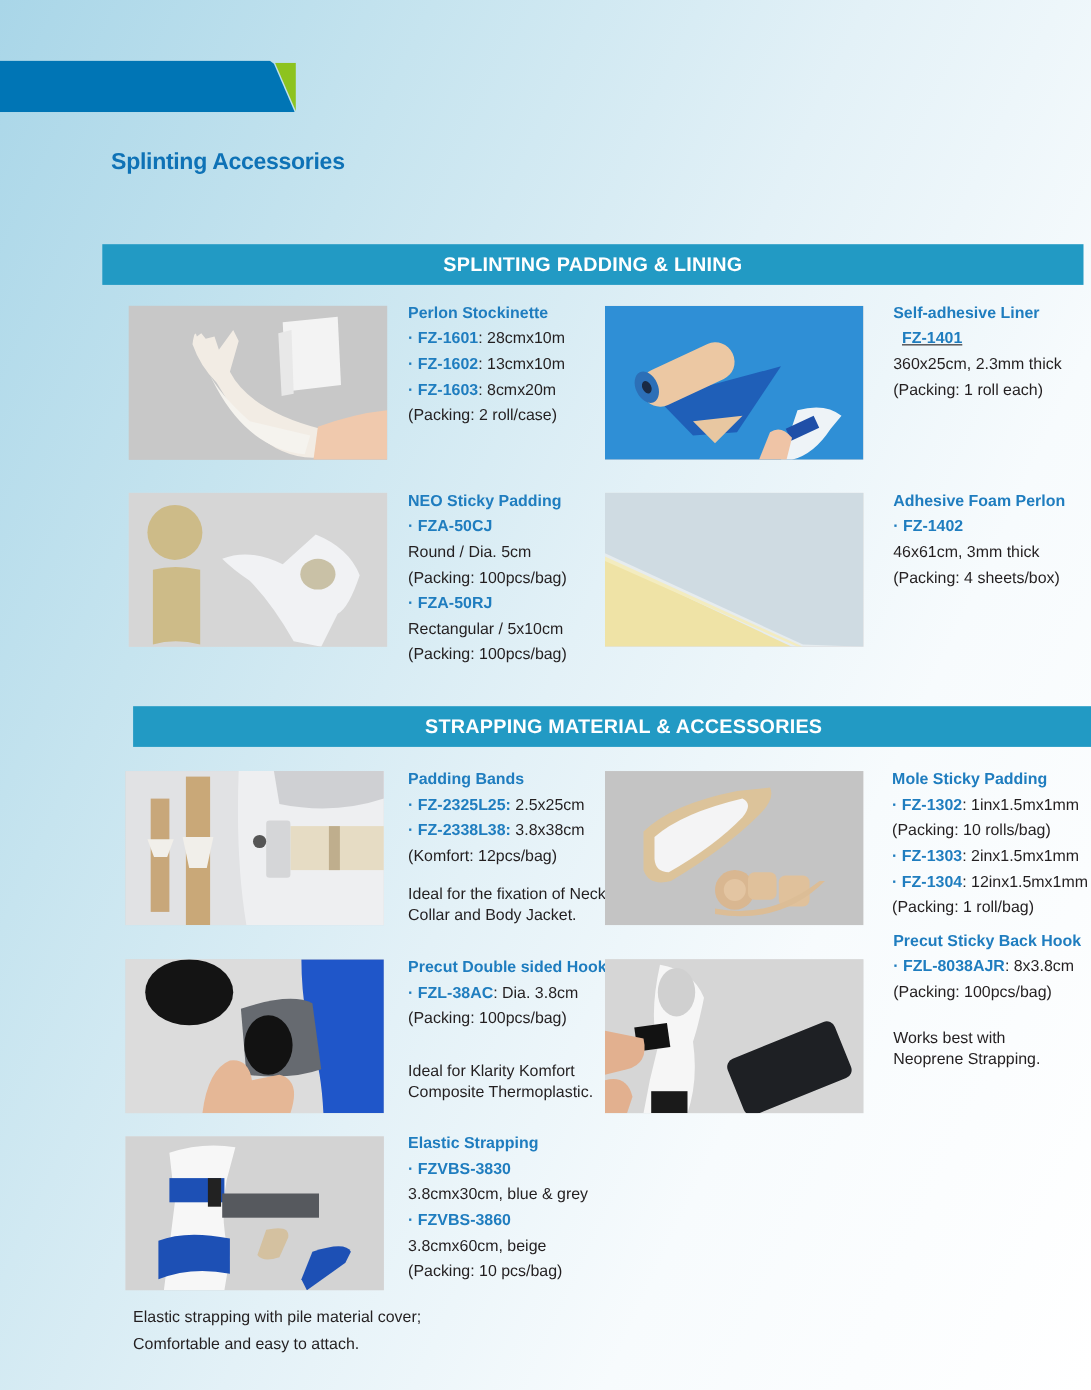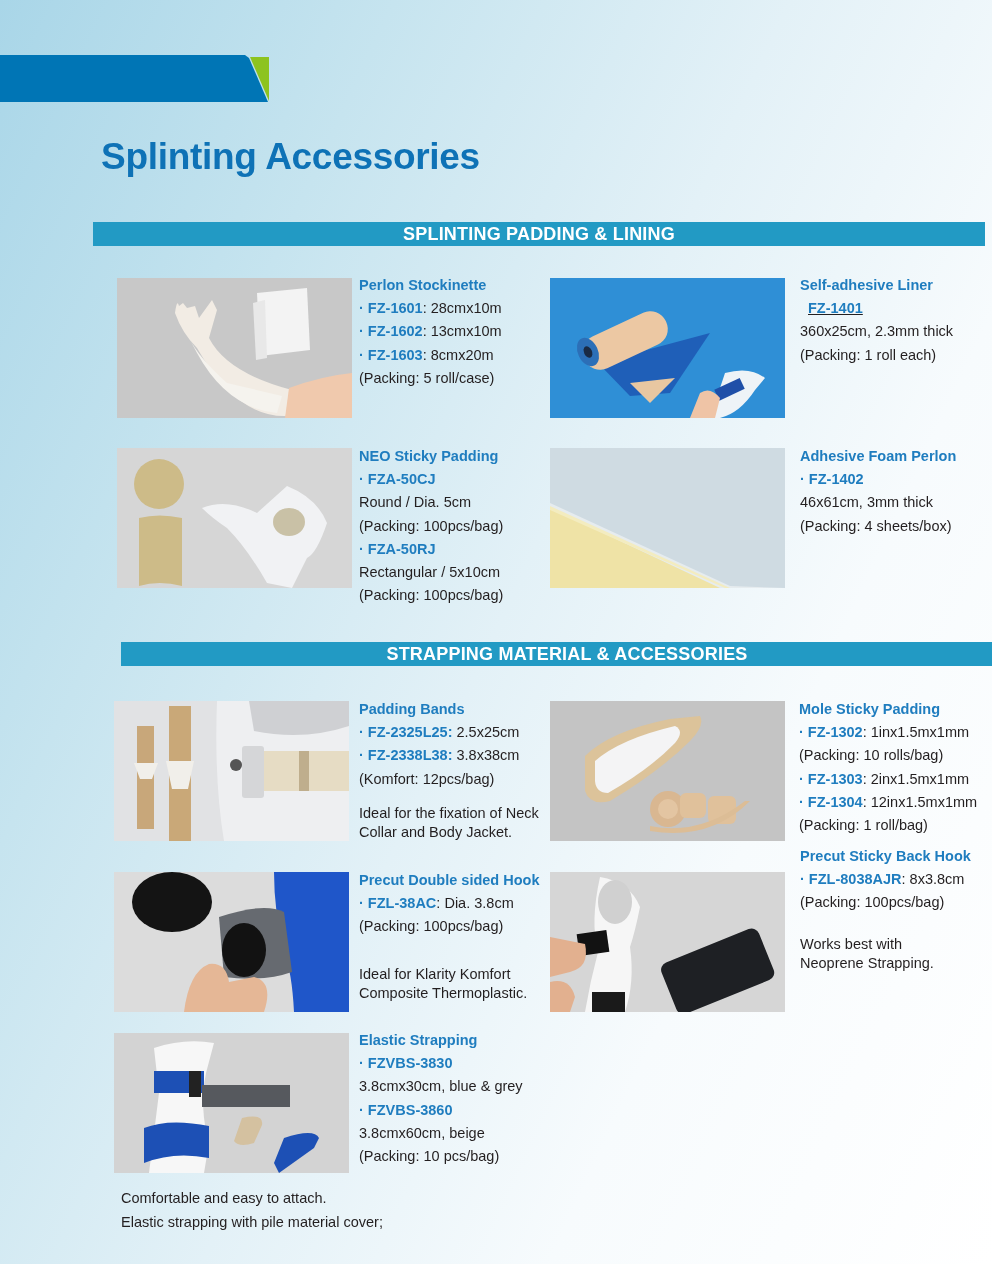--- a/index.html
+++ b/index.html
@@ -14,39 +14,39 @@
   .top-band-wrap .blue {
     position: absolute; left: 0; top: 0; width: 270px; height: 47px; background: #0075b5;
     clip-path: polygon(0 0, 245px 0, 249px 3px, 268px 47px, 0 47px);
   }
   .top-band-wrap .green {
     position: absolute; left: 0; top: 0; width: 270px; height: 47px; background: #8dc31f;
     clip-path: polygon(250px 2px, 269px 2px, 269px 46px);
   }
   .page-title {
     position: absolute; left: 101px; top: 136px;
-    font-size: 37px; font-weight: bold; color: #0e72b6;
+    font-size: 21px; font-weight: bold; color: #0e72b6;
     letter-spacing: -0.3px;
   }
   .section-bar {
-    position: absolute; left: 93px; width: 892px; height: 24px;
+    position: absolute; left: 93px; width: 892px; height: 37px;
     background: #229ac4;
     color: #ffffff; font-weight: bold; font-size: 18px;
     display: flex; align-items: center; justify-content: center;
     letter-spacing: 0.2px;
   }
   .section-bar.s1 { top: 222px; }
   .section-bar.s2 { top: 642px; margin-left: 28px; }
 
   .product-img {
     position: absolute; overflow: hidden;
     background: #d9d9d9;
   }
   .product-text {
-    position: absolute; font-size: 14.5px; line-height: 23.2px; color: #231f20;
+    position: absolute; font-size: 14.5px; line-height: 23.2px; color: #231f20; margin-left: 12px;
   }
   .product-text .name { color: #1f7dbf; font-weight: bold; display: block; }
   .product-text .code { color: #1f7dbf; font-weight: bold; }
   .product-text .line { display: block; white-space: nowrap; }
   .product-text .gap { display: block; height: 13px; }
   .product-text .note { display: block; line-height: 19px; }
   .footer-note {
     position: absolute; left: 121px; top: 1186px;
     font-size: 14.5px; line-height: 24px; color: #231f20;
   }
@@ -72,21 +72,21 @@
     <path d="M58,35 Q60,20 62,28 L66,25 L70,30 L78,28 L82,40 L95,22 L100,32 L92,60 Q110,95 175,112 L170,138 Q120,140 80,70 Q65,55 58,35 Z" fill="#f2ece4"></path>
     <path d="M72,60 Q82,80 110,105 L165,118 L160,135 Q110,130 80,75 Z" fill="#f5f3ee"></path>
     <path d="M172,110 Q205,98 235,95 L235,140 L168,140 Z" fill="#f0c9ad"></path>
   </svg>
 </div>
 <div class="product-text" style="left:359px;top:274px;">
   <span class="name">Perlon Stockinette</span>
   <span class="line"><span class="code">· </span><span class="code">FZ-1601</span><span>: </span><span>28cmx10m</span></span>
   <span class="line"><span class="code">· </span><span class="code">FZ-1602</span><span>: </span><span>13cmx10m</span></span>
   <span class="line"><span class="code">· </span><span class="code">FZ-1603</span><span>: </span><span>8cmx20m</span></span>
-  <span class="line">(Packing: 5 roll/case)</span>
+  <span class="line">(Packing: 2 roll/case)</span>
 </div>
 
 <div class="product-img" style="left:550px;top:278px;width:235px;height:140px;">
   <svg width="235" height="140" viewBox="0 0 235 140">
     <rect width="235" height="140" fill="#2f8fd6"></rect>
     <polygon points="48,85 160,55 120,115 80,118" fill="#1f5fb8"></polygon>
     <polygon points="80,105 125,100 100,125" fill="#e8c7a1"></polygon>
     <rect x="30" y="45" width="90" height="35" rx="17" fill="#ecc8a3" transform="rotate(-25 75 62)"></rect>
     <ellipse cx="38" cy="74" rx="10" ry="15" fill="#2c6fb7" transform="rotate(-25 38 74)"></ellipse>
     <ellipse cx="38" cy="74" rx="4" ry="6" fill="#1a2a44" transform="rotate(-25 38 74)"></ellipse>
@@ -239,15 +239,15 @@
 <div class="product-text" style="left:359px;top:1029px;">
   <span class="name">Elastic Strapping</span>
   <span class="line"><span class="code">· </span><span class="code">FZVBS-3830</span></span>
   <span class="line">3.8cmx30cm, blue &amp; grey</span>
   <span class="line"><span class="code">· </span><span class="code">FZVBS-3860</span></span>
   <span class="line">3.8cmx60cm, beige</span>
   <span class="line">(Packing: 10 pcs/bag)</span>
 </div>
 
 <div class="footer-note">
+  <div>Elastic strapping with pile material cover;</div>
   <div>Comfortable and easy to attach.</div>
-  <div>Elastic strapping with pile material cover;</div>
 </div>
 
 </body></html>

